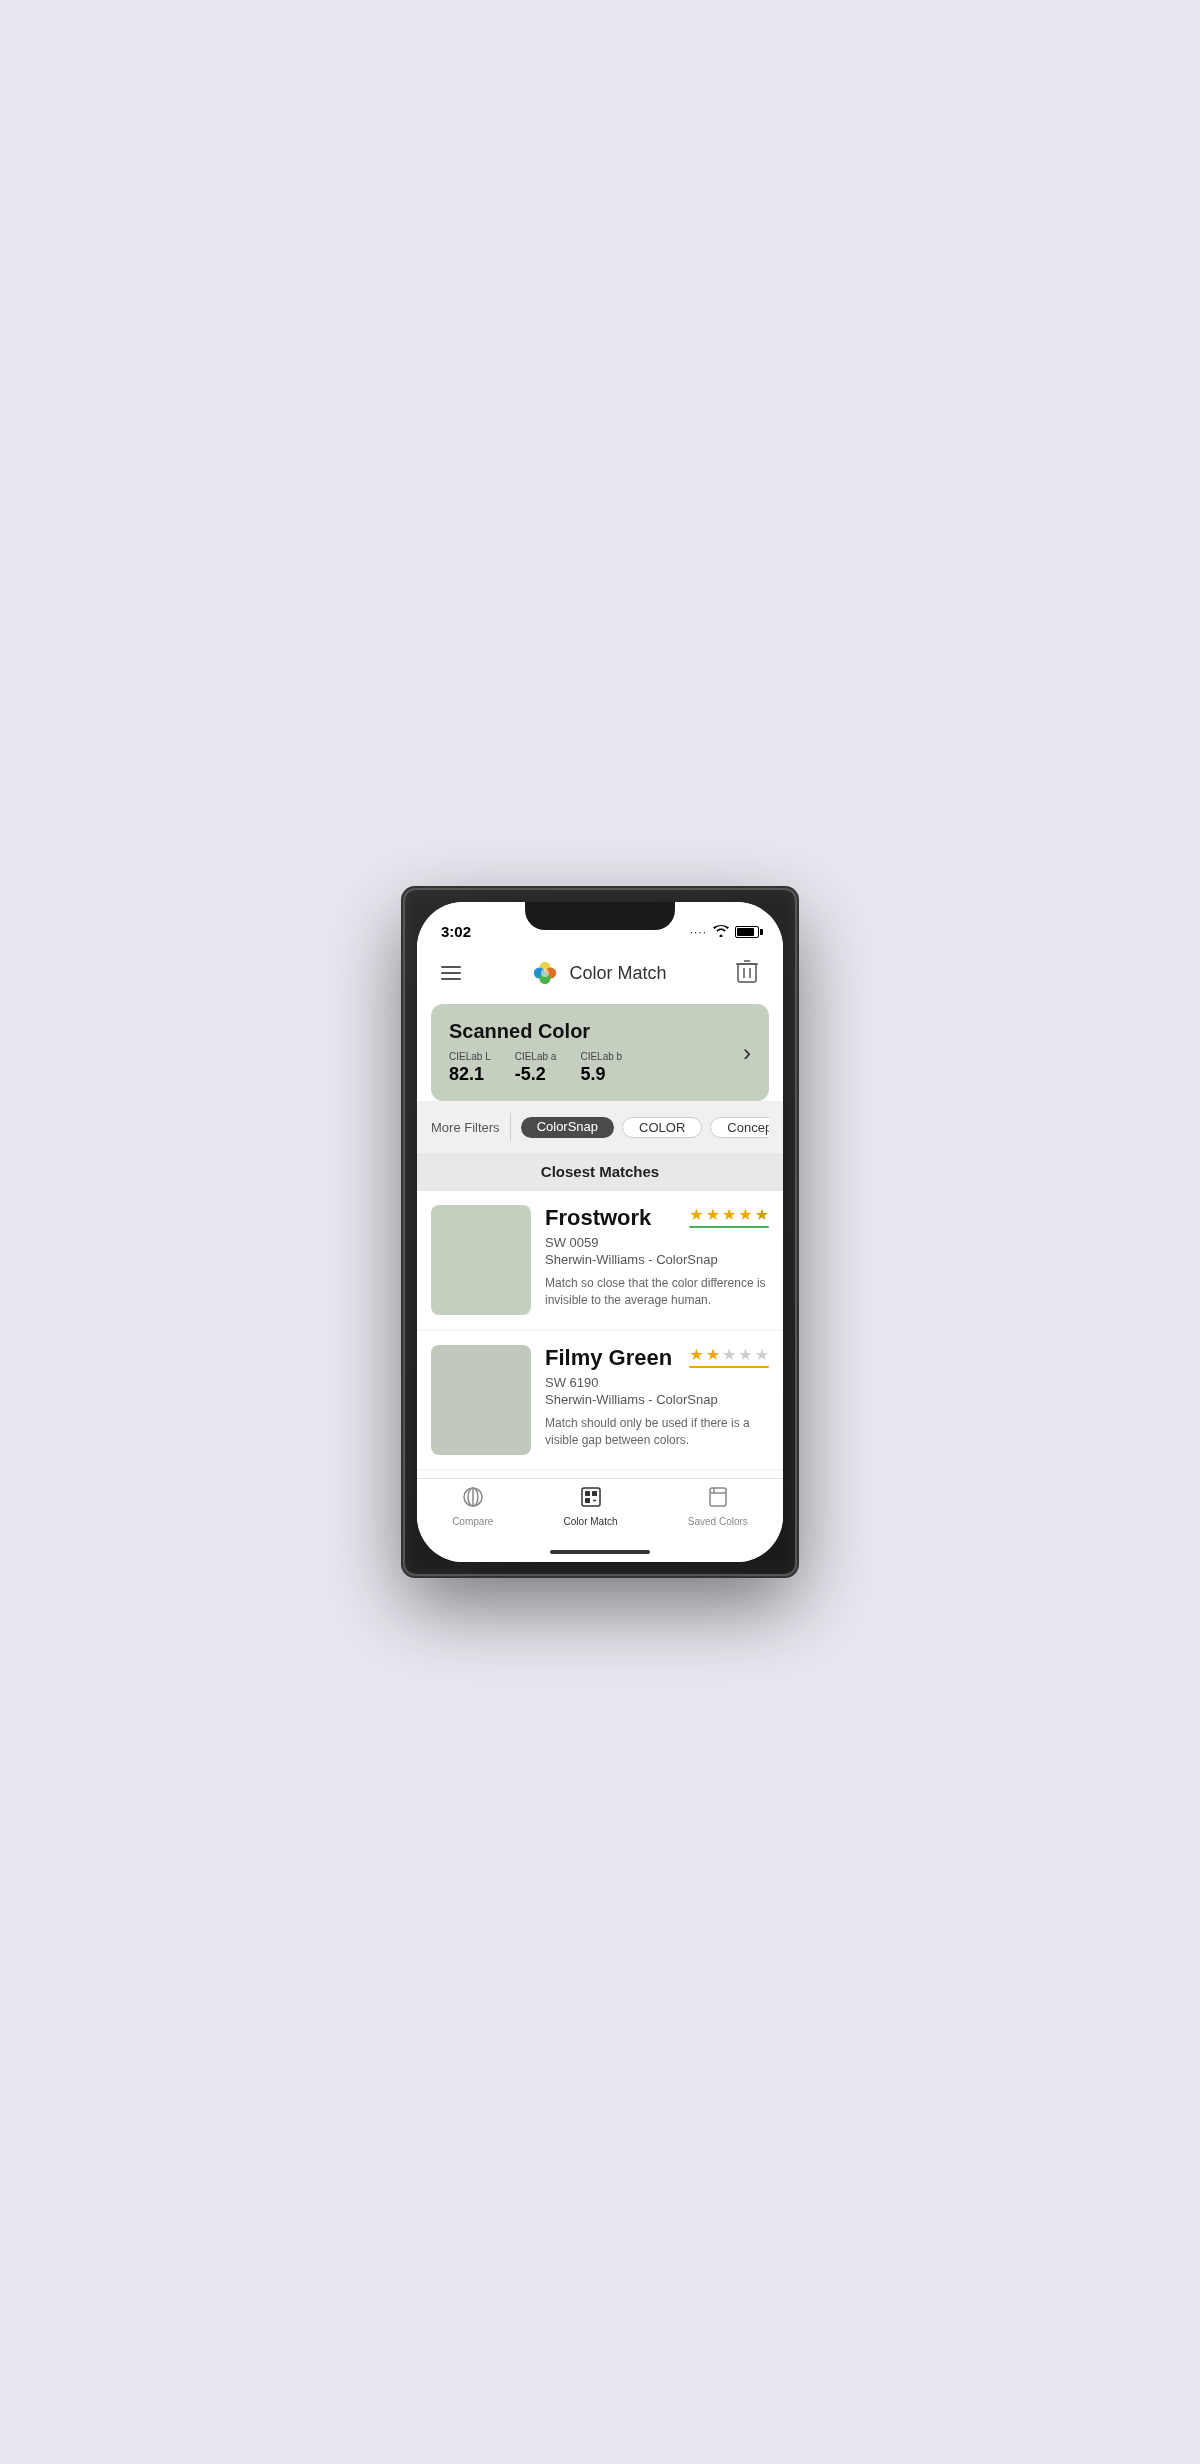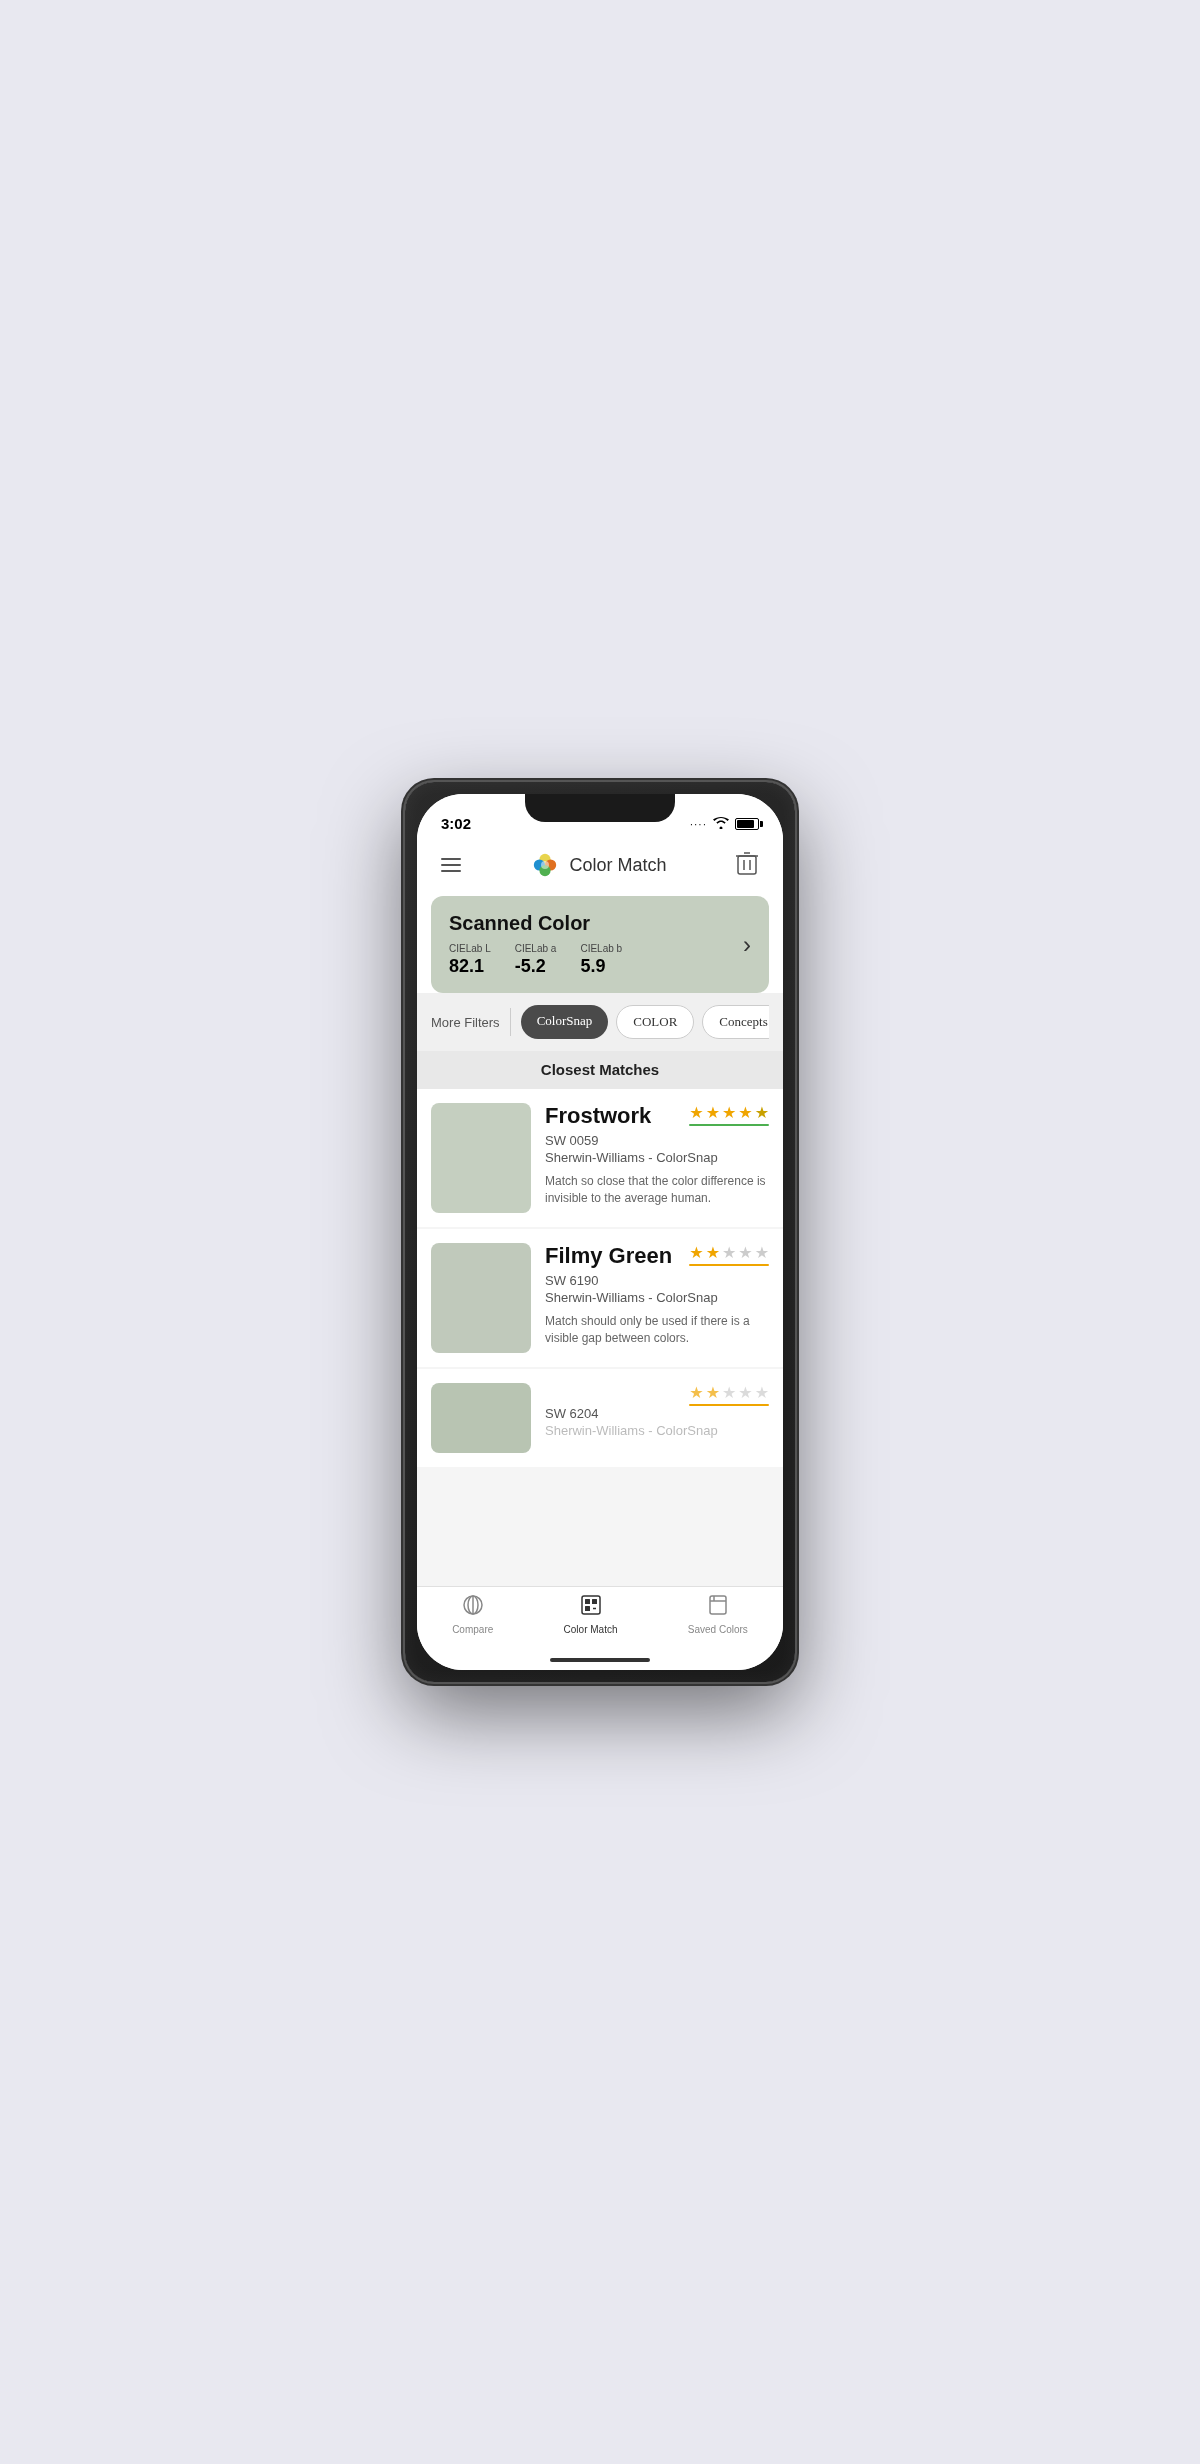--- a/index.html
+++ b/index.html
@@ -8,23 +8,23 @@
       background: #e8e8f0;
       display: flex;
       justify-content: center;
       align-items: center;
       min-height: 100vh;
       font-family: -apple-system, BlinkMacSystemFont, 'Helvetica Neue', Arial, sans-serif;
     }
 
     .phone-outer {
       width: 390px;
-      height: 900px;
+      height: 684px;
       background: linear-gradient(145deg, #2a2a2a, #1a1a1a);
-      border-radius: 29px;
+      border-radius: 10px;
       padding: 12px;
       box-shadow:
         0 0 0 2px #555,
         0 0 0 4px #333,
         0 30px 80px rgba(0,0,0,0.5),
         inset 0 0 20px rgba(255,255,255,0.05);
       position: relative;
     }
 
     .phone-inner {
@@ -228,27 +228,26 @@
       flex-shrink: 0;
     }
 
     .filter-chips {
       display: flex;
       gap: 8px;
       overflow: hidden;
     }
 
     .chip {
-      padding: 8px 16px;
+      padding: 2px 16px;
       border-radius: 20px;
       font-size: 13px;
       font-weight: 500;
       white-space: nowrap;
       flex-shrink: 0;
-      font-family: Liberation Serif, serif;
     }
 
     .chip-active {
       background: #4a4a4a;
       color: #fff;
     }
 
     .chip-inactive {
       background: #fff;
       color: #333;

